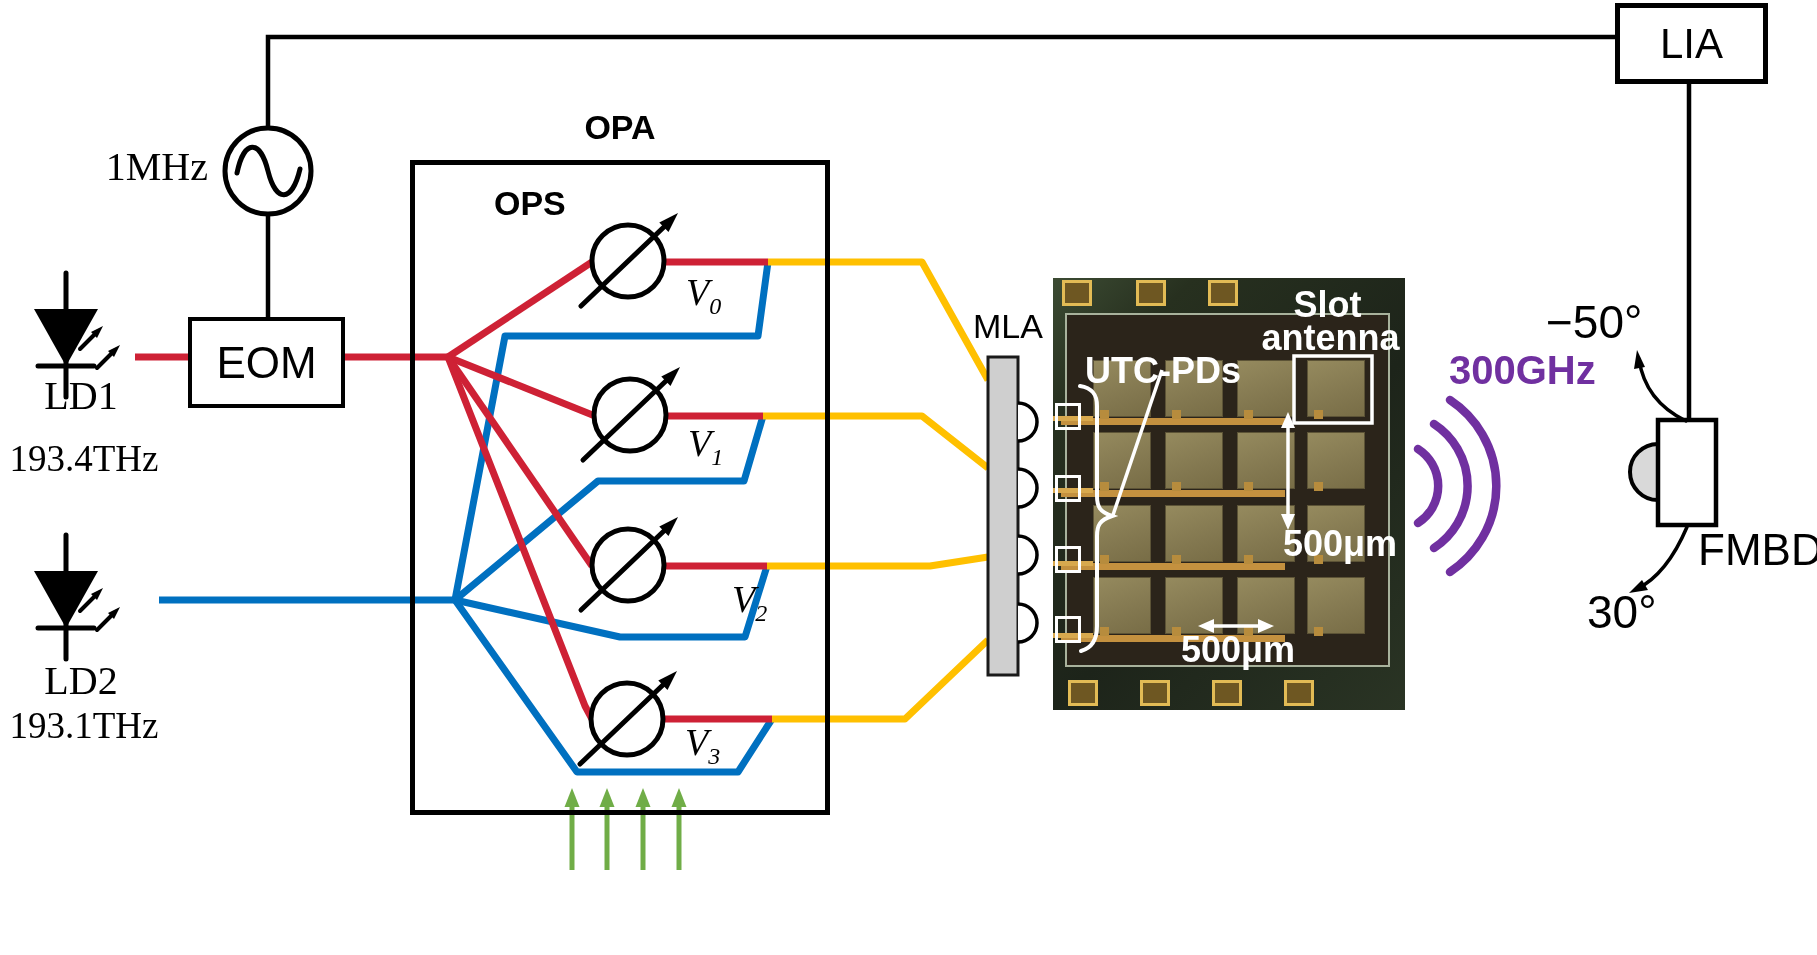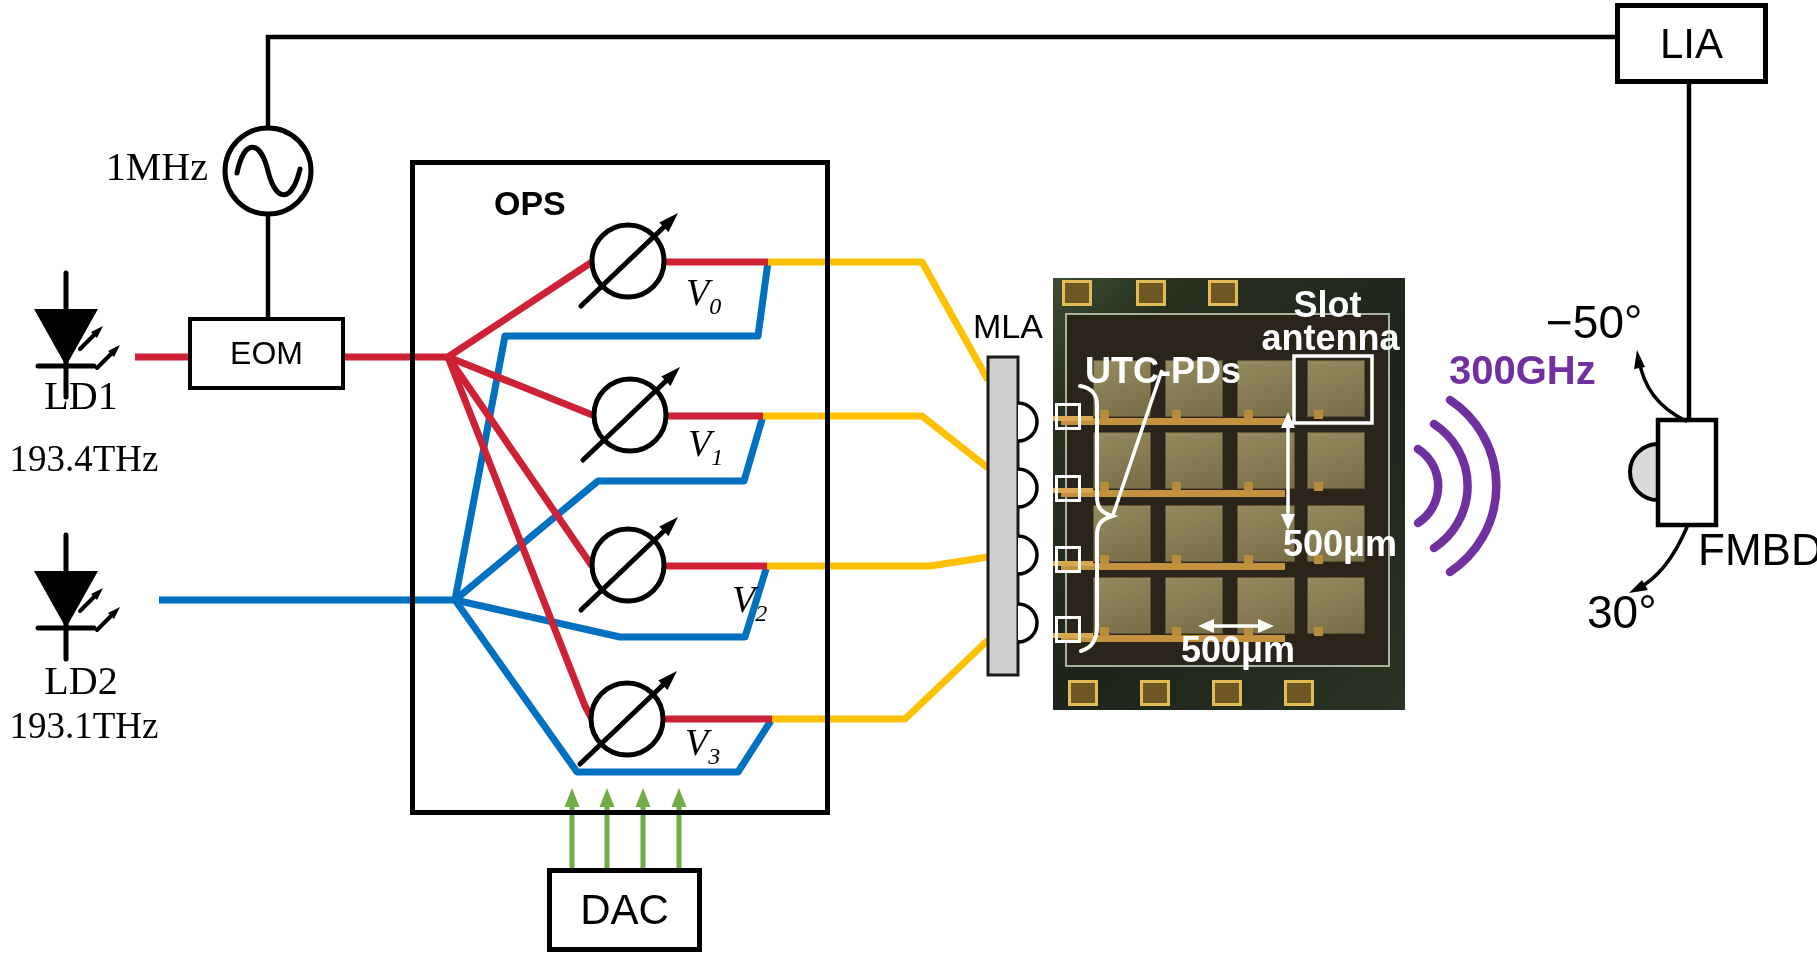--- a/index.html
+++ b/index.html
@@ -236,36 +236,34 @@
     <g>
       <path class="curv" d="M1686,421 Q1645,401 1639,359"></path>
       <polygon class="blk" points="1637,350 1645,367 1634,369"></polygon>
     </g>
     <g>
       <path class="curv" d="M1687,527 Q1667,574 1637,589"></path>
       <polygon class="blk" points="1629,593 1642,580 1648,590"></polygon>
     </g>
   </svg>
 
-  <div class="boxd" style="left:188px;top:317px;width:157px;height:73px;font-size:32px;">
+  <div class="boxd" style="left:188px;top:317px;width:157px;height:91px;font-size:44px;">
     <span>EOM</span>
   </div>
   <div class="boxd noFill" style="left:410px;top:160px;width:420px;height:655px;border-width:5px;"></div>
-  <div class="boxd" style="left:547px;top:868px;width:155px;height:84px;border-width:5px;font-size:42px;">
-    <span>DAC</span>
-  </div>
   <div class="boxd" style="left:1615px;top:3px;width:153px;height:81px;border-width:5px;font-size:42px;">
     <span>LIA</span>
   </div>
 
   <div class="lbl serif" style="left:96px;top:147px;width:112px;text-align:right;font-size:40px;">1MHz</div>
   <div class="lbl serif ctr" style="left:29px;top:376px;width:104px;font-size:40px;">LD1</div>
   <div class="lbl serif ctr" style="left:-6px;top:440px;width:180px;font-size:37px;">193.4THz</div>
   <div class="lbl serif ctr" style="left:29px;top:661px;width:104px;font-size:40px;">LD2</div>
   <div class="lbl serif ctr" style="left:-6px;top:707px;width:180px;font-size:37px;">193.1THz</div>
+  <div class="lbl ctr" style="left:410px;top:110px;width:420px;font-size:34px;font-weight:bold;">OPA</div>
   <div class="lbl" style="left:494px;top:186px;font-size:34px;font-weight:bold;">OPS</div>
 
   <div class="lbl serif" style="left:686px;top:273px;font-size:38px;font-style:italic;"><span>V</span><sub class="vsub">0</sub></div>
   <div class="lbl serif" style="left:688px;top:424px;font-size:38px;font-style:italic;"><span>V</span><sub class="vsub">1</sub></div>
   <div class="lbl serif" style="left:686px;top:580px;font-size:38px;font-style:italic;margin-left:46px;"><span>V</span><sub class="vsub">2</sub></div>
   <div class="lbl serif" style="left:685px;top:723px;font-size:38px;font-style:italic;"><span>V</span><sub class="vsub">3</sub></div>
 
   <div class="lbl ctr" style="left:968px;top:309px;width:80px;font-size:34px;">MLA</div>
 
   <div class="lbl chipLbl ctr" style="left:1085px;top:317px;width:155px;font-size:36px;margin-top:36px;">UTC-PDs</div>

